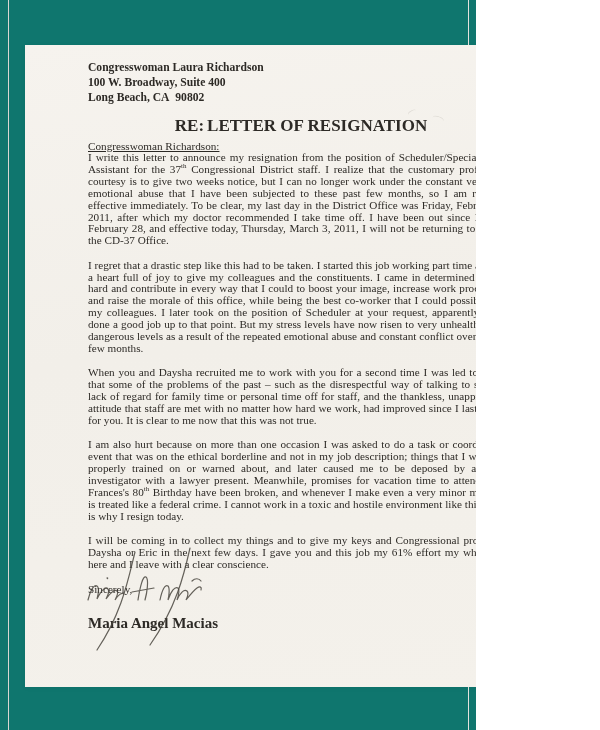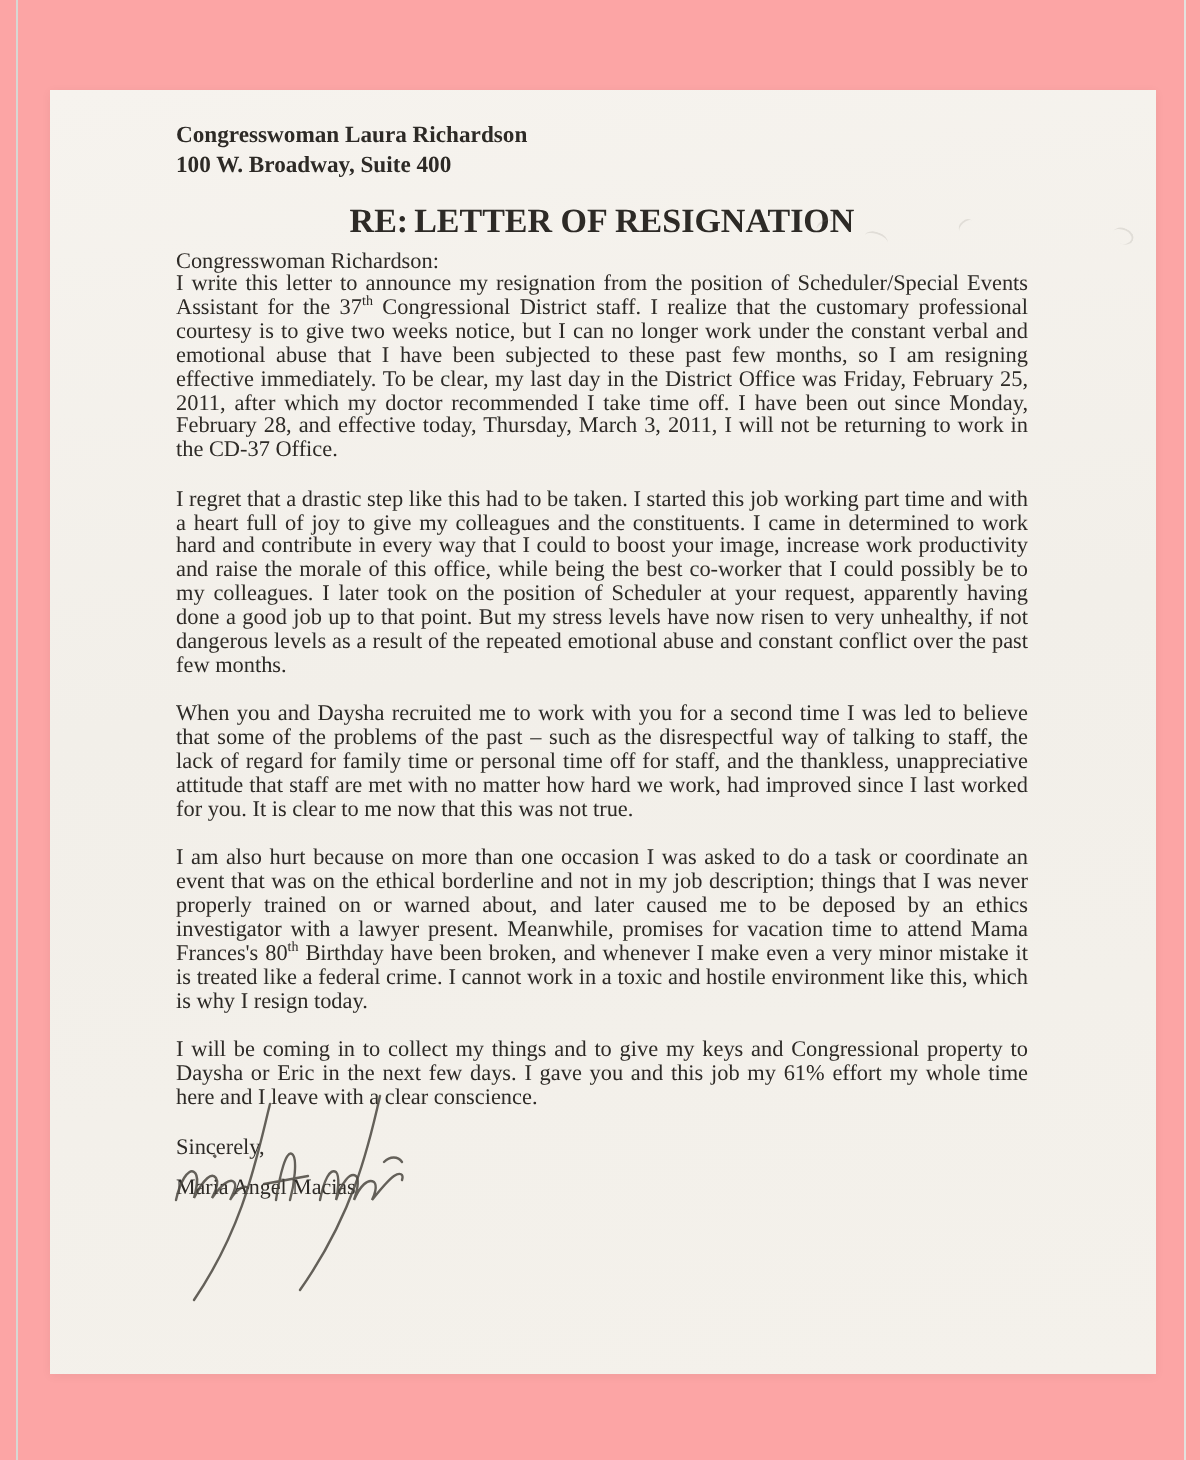--- a/index.html
+++ b/index.html
@@ -1,44 +1,44 @@
 <!DOCTYPE html>
 <html><head>
 <meta charset="utf-8">
 <style>
   html,body{margin:0;padding:0;background:#ffffff;}
   .scan{
-    position:relative;width:600px;height:730px;overflow:hidden;
-    background:#fca5a5;
+    position:relative;width:476px;height:730px;overflow:hidden;
+    background:#0f766e;
     font-family:"Liberation Serif","DejaVu Serif",serif;
   }
   .edge-line{position:absolute;top:0;bottom:0;width:1px;}
   .edge-line.left{left:8px;background:#d8d7d3;}
   .edge-line.right{right:7px;background:#e3e2de;}
 
   .paper{
     position:absolute;left:25px;top:45px;width:553px;height:642px;
     background:linear-gradient(172deg,#f6f3ee 0%,#f2efe9 45%,#f4f1eb 100%);
     box-shadow:0 1px 5px rgba(0,0,0,0.05);
   }
   .content{position:relative;padding:15px 64px 0 63px;color:#2d2a26;}
 
   .sender-line{font-weight:bold;font-size:11.6px;line-height:15px;white-space:pre-wrap;}
   .re-row{margin-top:13px;display:flex;font-weight:bold;font-size:17px;line-height:15px;justify-content:center;}
   .re-row .re-subject{margin-left:3px;}
-  .salutation{margin-top:7px;font-size:11.2px;line-height:12px;}
+  .salutation{margin-top:7px;font-size:11.2px;line-height:12px;text-decoration:underline;}
 
   p.body-para{
     font-size:11.2px;line-height:11.9px;text-align:justify;
     margin:0 0 12.4px 0;
   }
   p.body-para sup{font-size:7px;line-height:0;}
 
   .closing{margin-top:12px;font-size:11.2px;line-height:12px;}
-  .signatory{margin-top:8px;font-size:11px;line-height:12px;}
+  .signatory{margin-top:22px;font-size:15px;line-height:12px;font-weight:bold;}
 
   .signature-svg{position:absolute;left:80px;top:545px;width:135px;height:115px;pointer-events:none;}
   .signature-svg path{fill:none;stroke:#4a473f;stroke-width:1.2;stroke-linecap:round;opacity:.85;}
 
   .smudge{position:absolute;border-top:1px solid #8a857c;opacity:.18;border-radius:50%;}
   .smudge.s1{left:408px;top:110px;width:9px;height:5px;transform:rotate(-28deg);}
   .smudge.s2{left:432px;top:116px;width:12px;height:6px;transform:rotate(18deg);}
   .smudge.s3{left:479px;top:110px;width:8px;height:5px;transform:rotate(-40deg);}
   .smudge.s4{left:556px;top:114px;width:10px;height:7px;transform:rotate(24deg);border-right:1px solid #8a857c;}
   .smudge.s5{left:444px;top:152px;width:11px;height:5px;transform:rotate(-12deg);opacity:.12;}
@@ -49,20 +49,21 @@
 <div class="scan">
   <div class="edge-line left"></div>
   <div class="edge-line right"></div>
 
   <div class="paper">
     <div class="content">
 
       <div class="sender">
         <div class="sender-line">Congresswoman Laura Richardson</div>
         <div class="sender-line">100 W. Broadway, Suite 400</div>
+        <div class="sender-line">Long Beach, CA&nbsp; 90802</div>
       </div>
 
       <div class="re-row">
         <span class="re-label">RE:</span>
         <span class="re-subject">LETTER OF RESIGNATION</span>
       </div>
 
       <div class="salutation">Congresswoman Richardson:</div>
 
       <p class="body-para">I write this letter to announce my resignation from the position of Scheduler/Special Events Assistant for the 37<sup>th</sup> Congressional District staff. I realize that the customary professional courtesy is to give two weeks notice, but I can no longer work under the constant verbal and emotional abuse that I have been subjected to these past few months, so I am resigning effective immediately. To be clear, my last day in the District Office was Friday, February 25, 2011, after which my doctor recommended I take time off. I have been out since Monday, February 28, and effective today, Thursday, March 3, 2011, I will not be returning to work in the CD-37 Office.</p>

